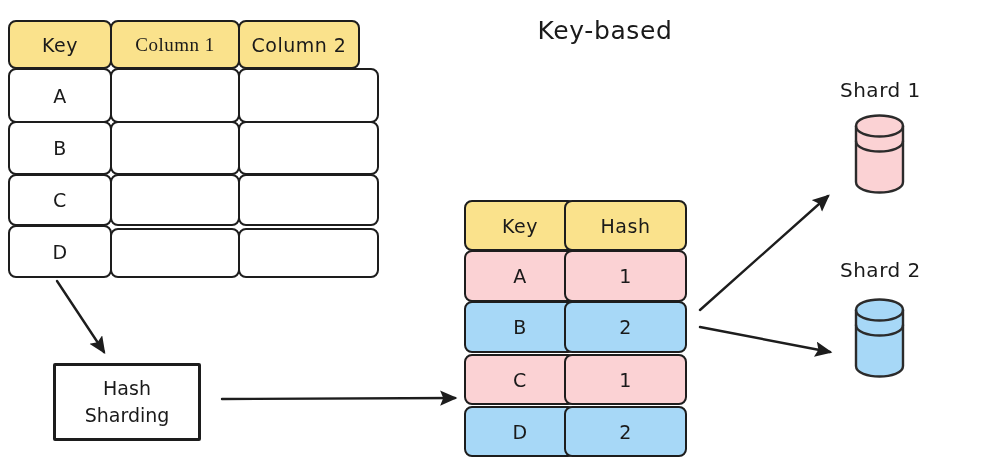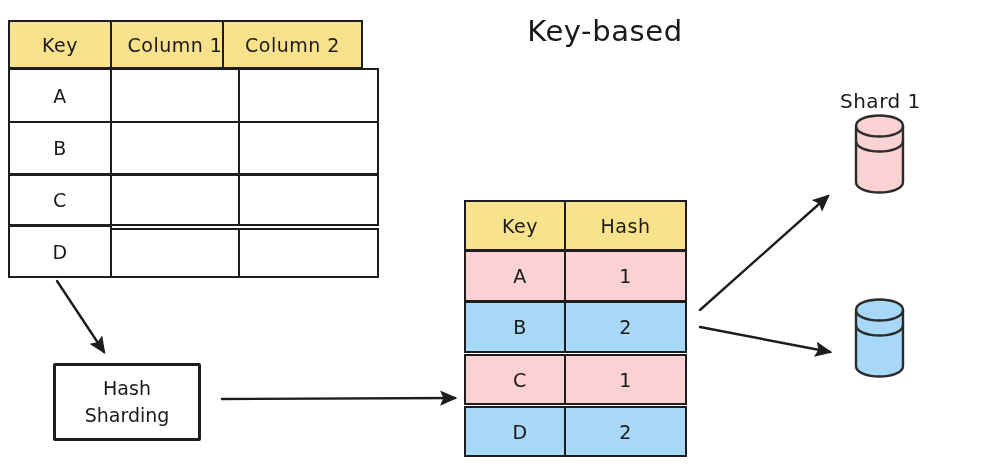--- a/index.html
+++ b/index.html
@@ -36,47 +36,46 @@
     box-sizing: border-box;
     border: 2.5px solid #1d1d1d;
     display: flex;
     align-items: center;
     justify-content: center;
     font-family: "DejaVu Sans", sans-serif;
     font-size: 19px;
     letter-spacing: 0.5px;
     color: #1a1a1a;
     background: #ffffff;
-    border-radius: 0;
+    border-radius: 8px;
   }
   .cell.hdr {
     background: #FAE28C;
     font-size: 19px;
   }
   .cell.pink { background: #FBD2D4; }
   .cell.blue { background: #A7D8F7; }
 
   .label {
     position: absolute;
     font-family: "DejaVu Sans", sans-serif;
     color: #1a1a1a;
     white-space: nowrap;
   }
 
   #title {
-    font-size: 29px;
+    font-size: 25px;
     line-height: 34px;
     text-align: center;
     letter-spacing: 0.6px;
   }
 
   .shard-label {
     font-size: 20px;
     letter-spacing: 0.5px;
-    margin-top: 11px;
   }
 
   .hashfn-box {
     position: absolute;
     box-sizing: border-box;
     border: 3px solid #1d1d1d;
     background: #ffffff;
     display: flex;
     flex-direction: column;
     align-items: center;
@@ -95,22 +94,22 @@
 
 <div id="canvas">
 
   <div id="title" class="label" style="left:470px; top:14px; width:270px;">
     <div>Key-based</div>
   </div>
 
   <div>
 
     <div class="cell hdr" style="left:8px;  top:20px;  width:104px; height:49px;">Key</div>
-    <div class="cell hdr" style="left:110px; top:20px; width:130px; height:49px;">Column 1</div>
-    <div class="cell hdr" style="left:222px; top:20px; width:141px; height:49px;">Column 2</div>
+    <div class="cell hdr" style="left:110px; top:20px; width:130px; height:49px;font-family:Liberation Serif, serif;">Column 1</div>
+    <div class="cell hdr" style="left:238px; top:20px; width:122px; height:49px;">Column 2</div>
 
     <div class="cell" style="left:8px;  top:68px;  width:104px; height:55px;">A</div>
     <div class="cell" style="left:110px; top:68px; width:130px; height:55px;"></div>
     <div class="cell" style="left:238px; top:68px; width:141px; height:55px;"></div>
 
     <div class="cell" style="left:8px;  top:121px; width:104px; height:54px;">B</div>
     <div class="cell" style="left:110px; top:121px; width:130px; height:54px;"></div>
     <div class="cell" style="left:238px; top:121px; width:141px; height:54px;"></div>
 
     <div class="cell" style="left:8px;  top:174px; width:104px; height:52px;">C</div>
@@ -145,20 +144,21 @@
     <div class="cell blue" style="left:564px; top:406px; width:123px; height:51px;">2</div>
   </div>
 
   <div class="label shard-label" style="left:840px; top:78px;">Shard 1</div>
   <svg class="db" style="left:848px; top:112px;" width="75" height="85" viewBox="0 0 75 85">
     <path d="M8,14 C8,7 20,3.5 31.5,3.5 C43,3.5 55,7 55,14 L55,70 C55,77 43,80.5 31.5,80.5 C20,80.5 8,77 8,70 Z" fill="#FBD2D4" stroke="#2b2b2b" stroke-width="2.4" stroke-linejoin="round"></path>
     <path d="M8,14 C8,21 20,24.5 31.5,24.5 C43,24.5 55,21 55,14" fill="none" stroke="#2b2b2b" stroke-width="2.4" stroke-linecap="round"></path>
     <path d="M8,29 C8,36 20,39.5 31.5,39.5 C43,39.5 55,36 55,29" fill="none" stroke="#2b2b2b" stroke-width="2.4" stroke-linecap="round"></path>
   </svg>
 
+  <div class="label shard-label" style="left:840px; top:258px;">Shard 2</div>
   <svg class="db" style="left:848px; top:296px;" width="75" height="85" viewBox="0 0 75 85">
     <path d="M8,14 C8,7 20,3.5 31.5,3.5 C43,3.5 55,7 55,14 L55,70 C55,77 43,80.5 31.5,80.5 C20,80.5 8,77 8,70 Z" fill="#A7D8F7" stroke="#2b2b2b" stroke-width="2.4" stroke-linejoin="round"></path>
     <path d="M8,14 C8,21 20,24.5 31.5,24.5 C43,24.5 55,21 55,14" fill="none" stroke="#2b2b2b" stroke-width="2.4" stroke-linecap="round"></path>
     <path d="M8,29 C8,36 20,39.5 31.5,39.5 C43,39.5 55,36 55,29" fill="none" stroke="#2b2b2b" stroke-width="2.4" stroke-linecap="round"></path>
   </svg>
 
   <svg class="svg-layer" viewBox="0 0 989 467">
     <defs>
       <marker id="ah" markerWidth="9" markerHeight="9" refX="6.2" refY="3.2" orient="auto" markerUnits="strokeWidth">
         <path d="M0,0 L7.2,3.2 L0,6.4 L1.3,3.2 Z" fill="#1d1d1d"></path>

